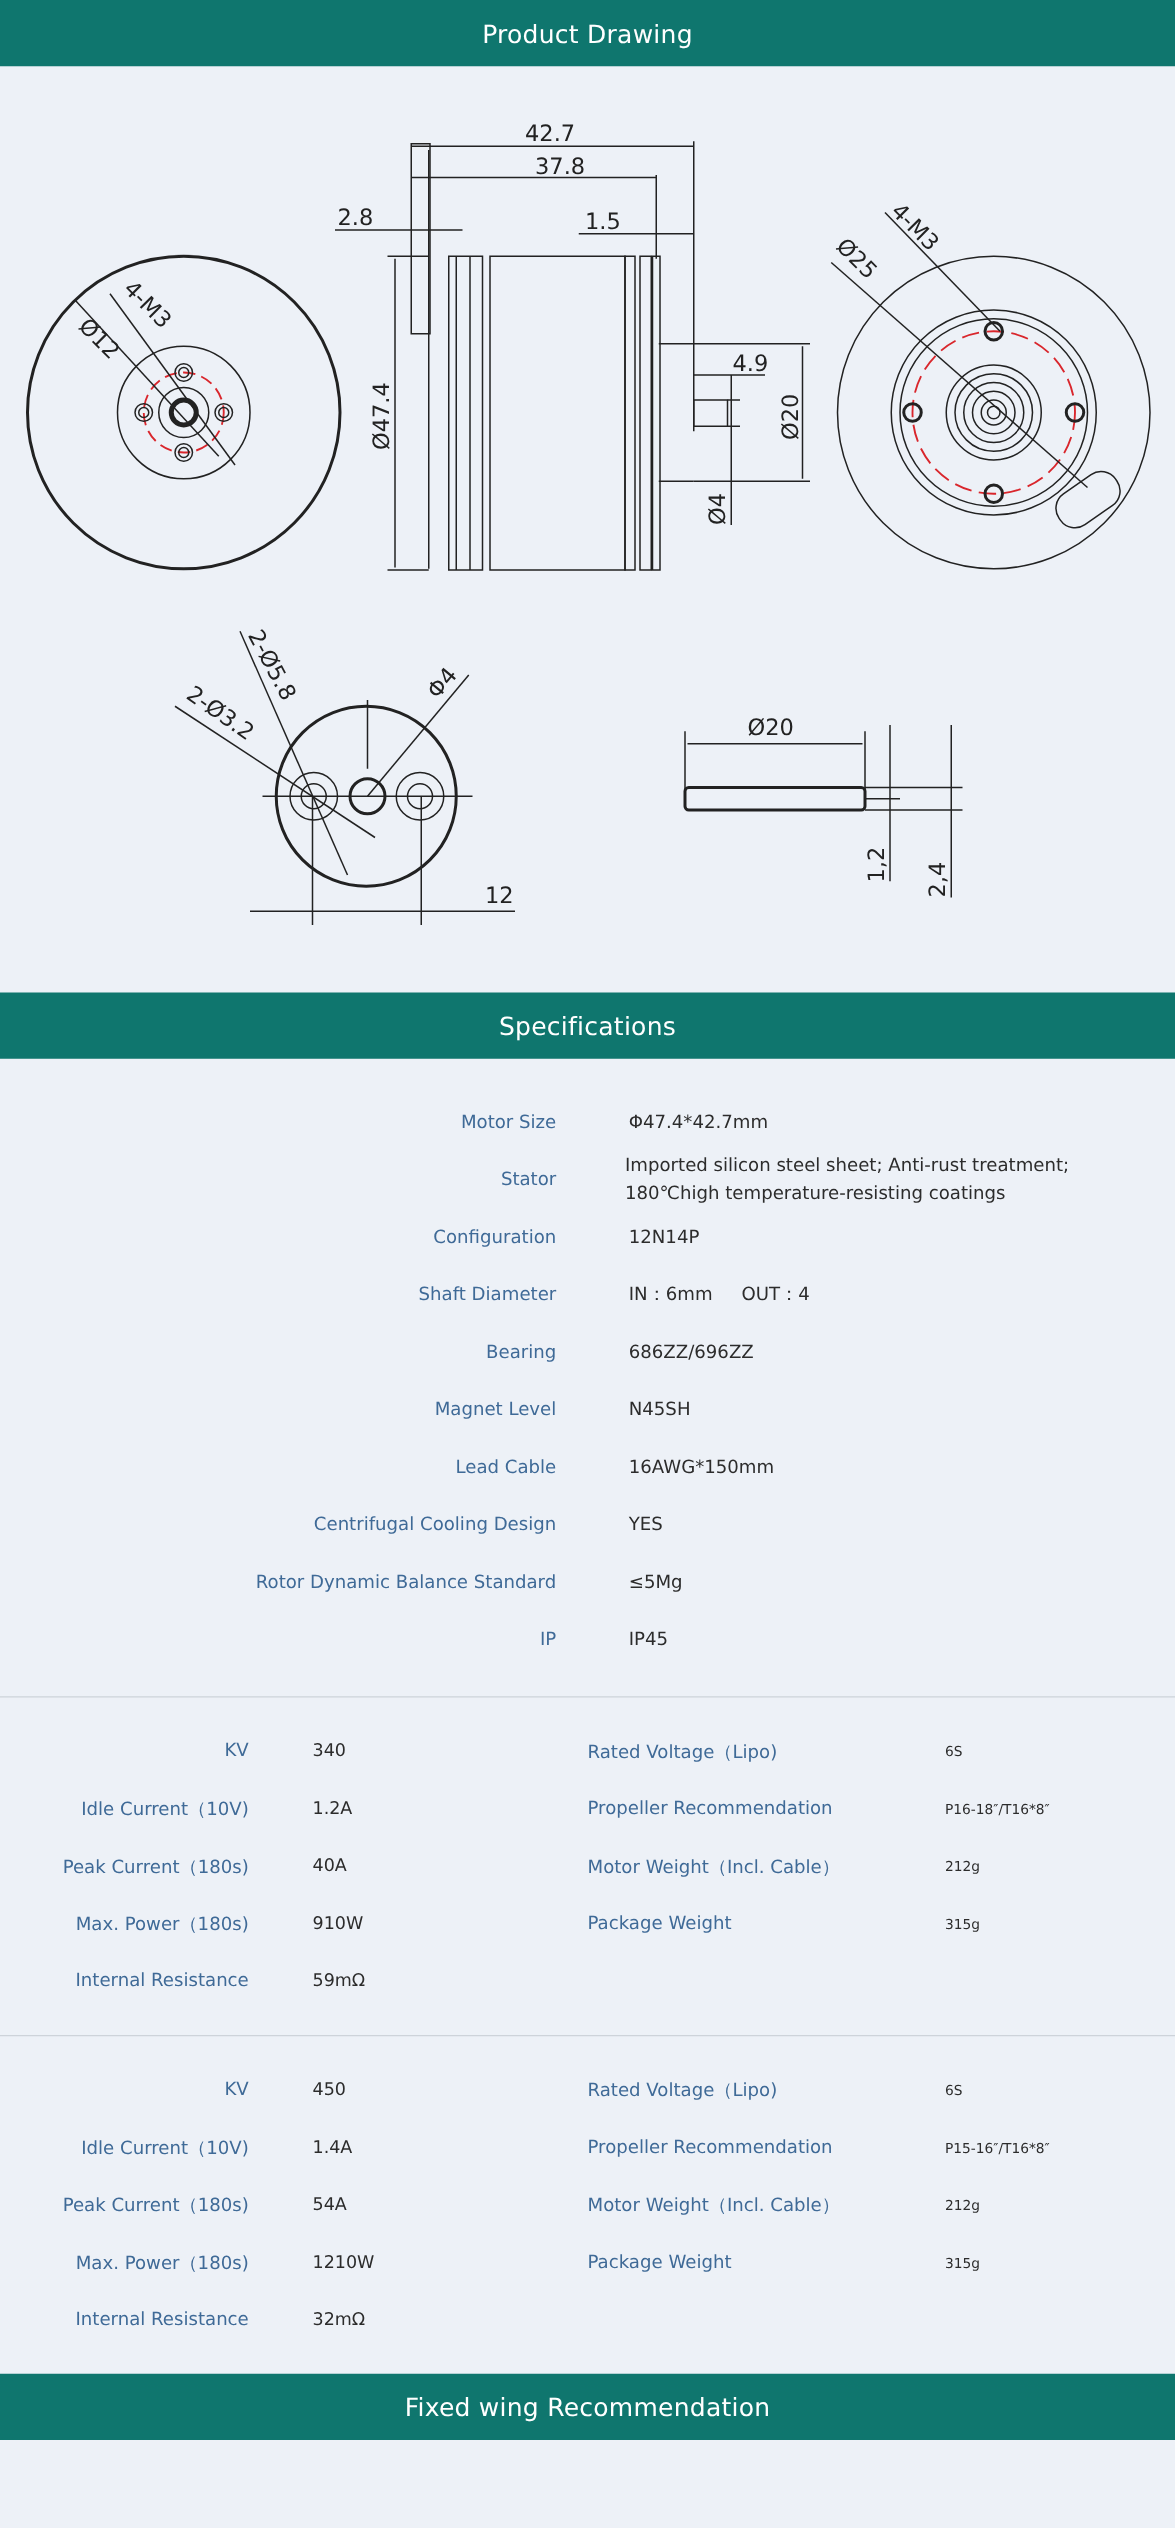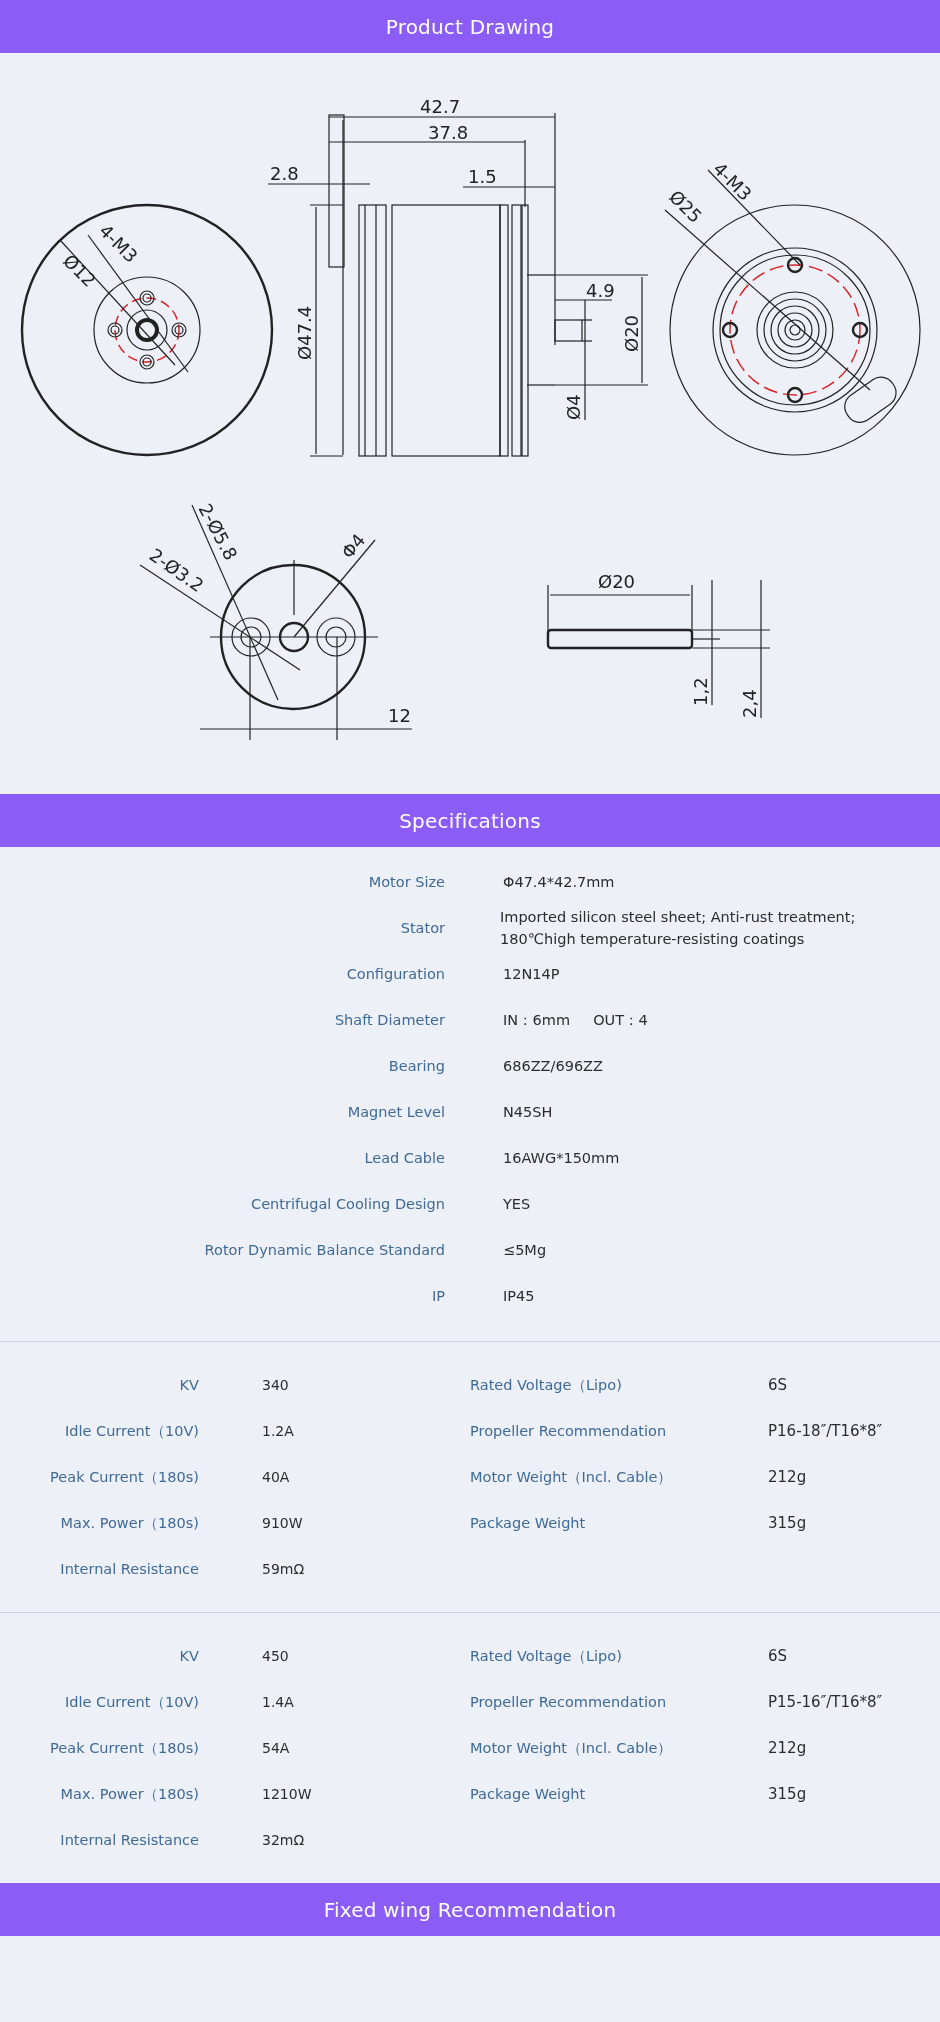--- a/index.html
+++ b/index.html
@@ -1,42 +1,42 @@
 <!DOCTYPE html>
 <html><head>
 <meta charset="utf-8">
 <style>
   * { box-sizing: border-box; margin: 0; padding: 0; }
   html, body { width: 940px; background: #edf1f7; }
   body { font-family: "DejaVu Sans", "Liberation Sans", sans-serif; color: #333; }
   .band {
-    height: 53px; background: #8b5cf6; color: #fff;
+    height: 53px; background: #0f766e; color: #fff;
     display: flex; align-items: center; justify-content: center;
     font-size: 20px; letter-spacing: 0.2px;
   }
   .drawing { position: relative; height: 741px; }
   .drawing svg { position: absolute; left: 0; top: 0; }
-  .spec-list { padding-top: 12px; }
+  .spec-list { padding-top: 28px; }
   .spec-row { display: flex; align-items: center; height: 46px; }
   .spec-row.tall { height: 46px; }
   .spec-label {
     width: 445px; text-align: right; color: #3f6a97; font-size: 14.5px;
   }
   .spec-value {
     padding-left: 58px; color: #2c2c2c; font-size: 14.5px; line-height: 22px;
   }
   .spec-value.wrap { padding-left: 55px; }
   .divider { height: 1px; background: #cdd3da; }
   .perf { display: flex; padding: 20px 0 20px; }
   .perf-col { width: 470px; }
-  .perf-row { display: flex; align-items: center; height: 46px; gap: 12px; }
+  .perf-row { display: flex; align-items: center; height: 46px; }
   .perf-label-l { width: 199px; text-align: right; color: #3f6a97; font-size: 14.5px; }
   .perf-value-l { padding-left: 51px; color: #2c2c2c; font-size: 14px; }
   .perf-label-r { width: 236px; text-align: left; color: #3f6a97; font-size: 14.5px; }
-  .perf-value-r { padding-left: 50px; color: #2c2c2c; font-size: 15px; }
+  .perf-value-r { padding-left: 50px; color: #2c2c2c; font-size: 11px; }
   .dim { font-family: "DejaVu Sans", sans-serif; font-size: 18px; fill: #222; }
 </style>
 </head>
 <body>
 
 <div class="band">
   <span>Product Drawing</span>
 </div>
 
 <div class="drawing">

